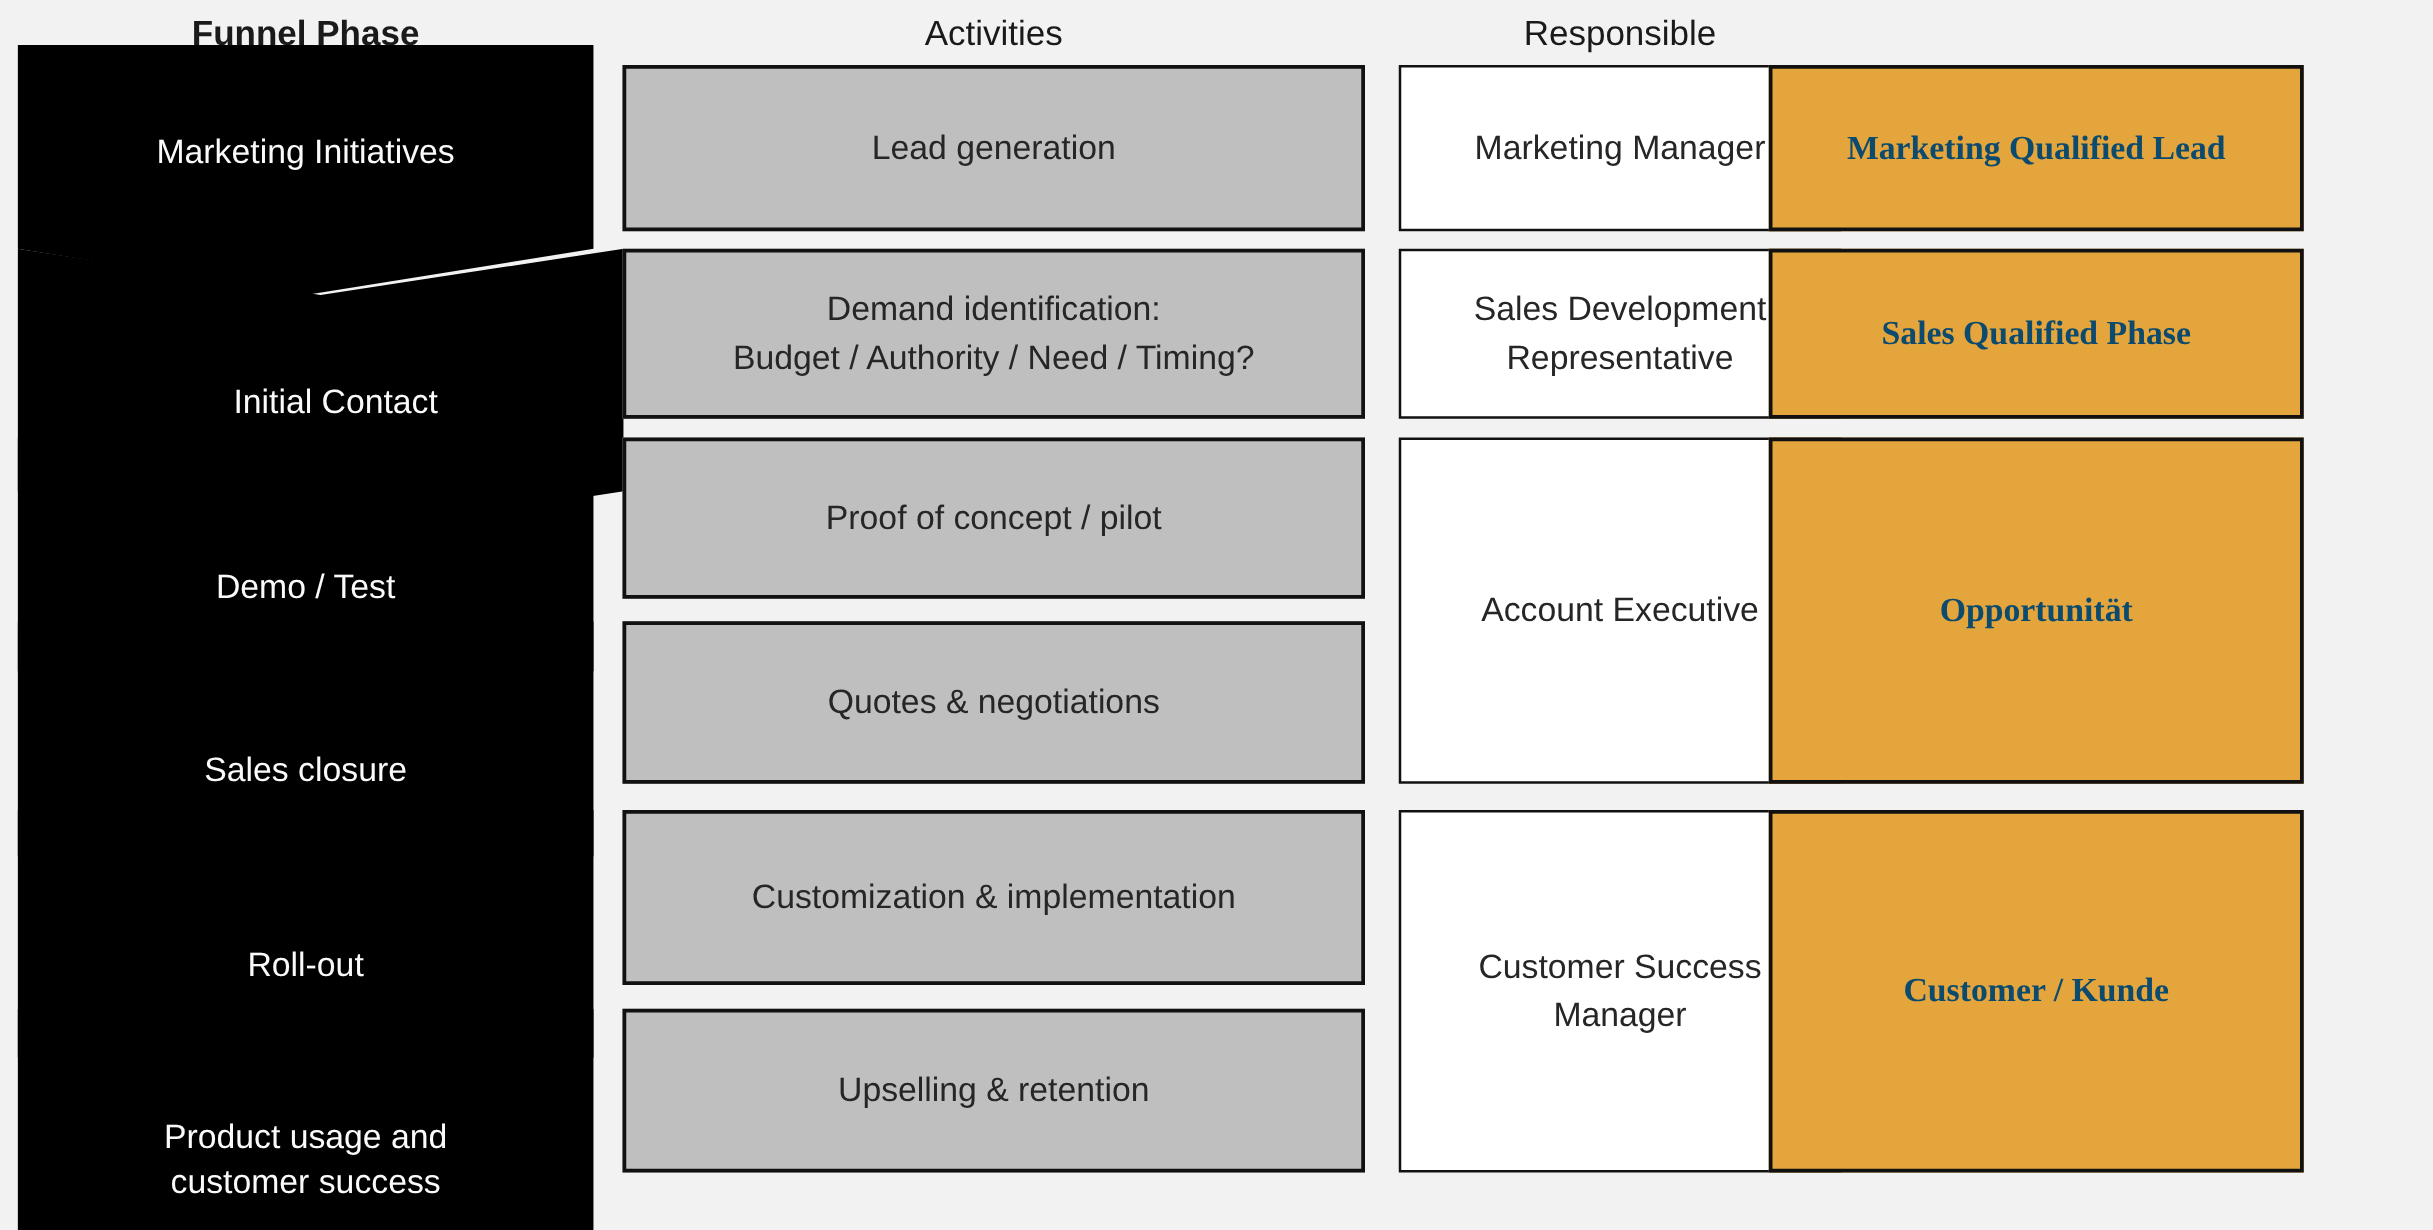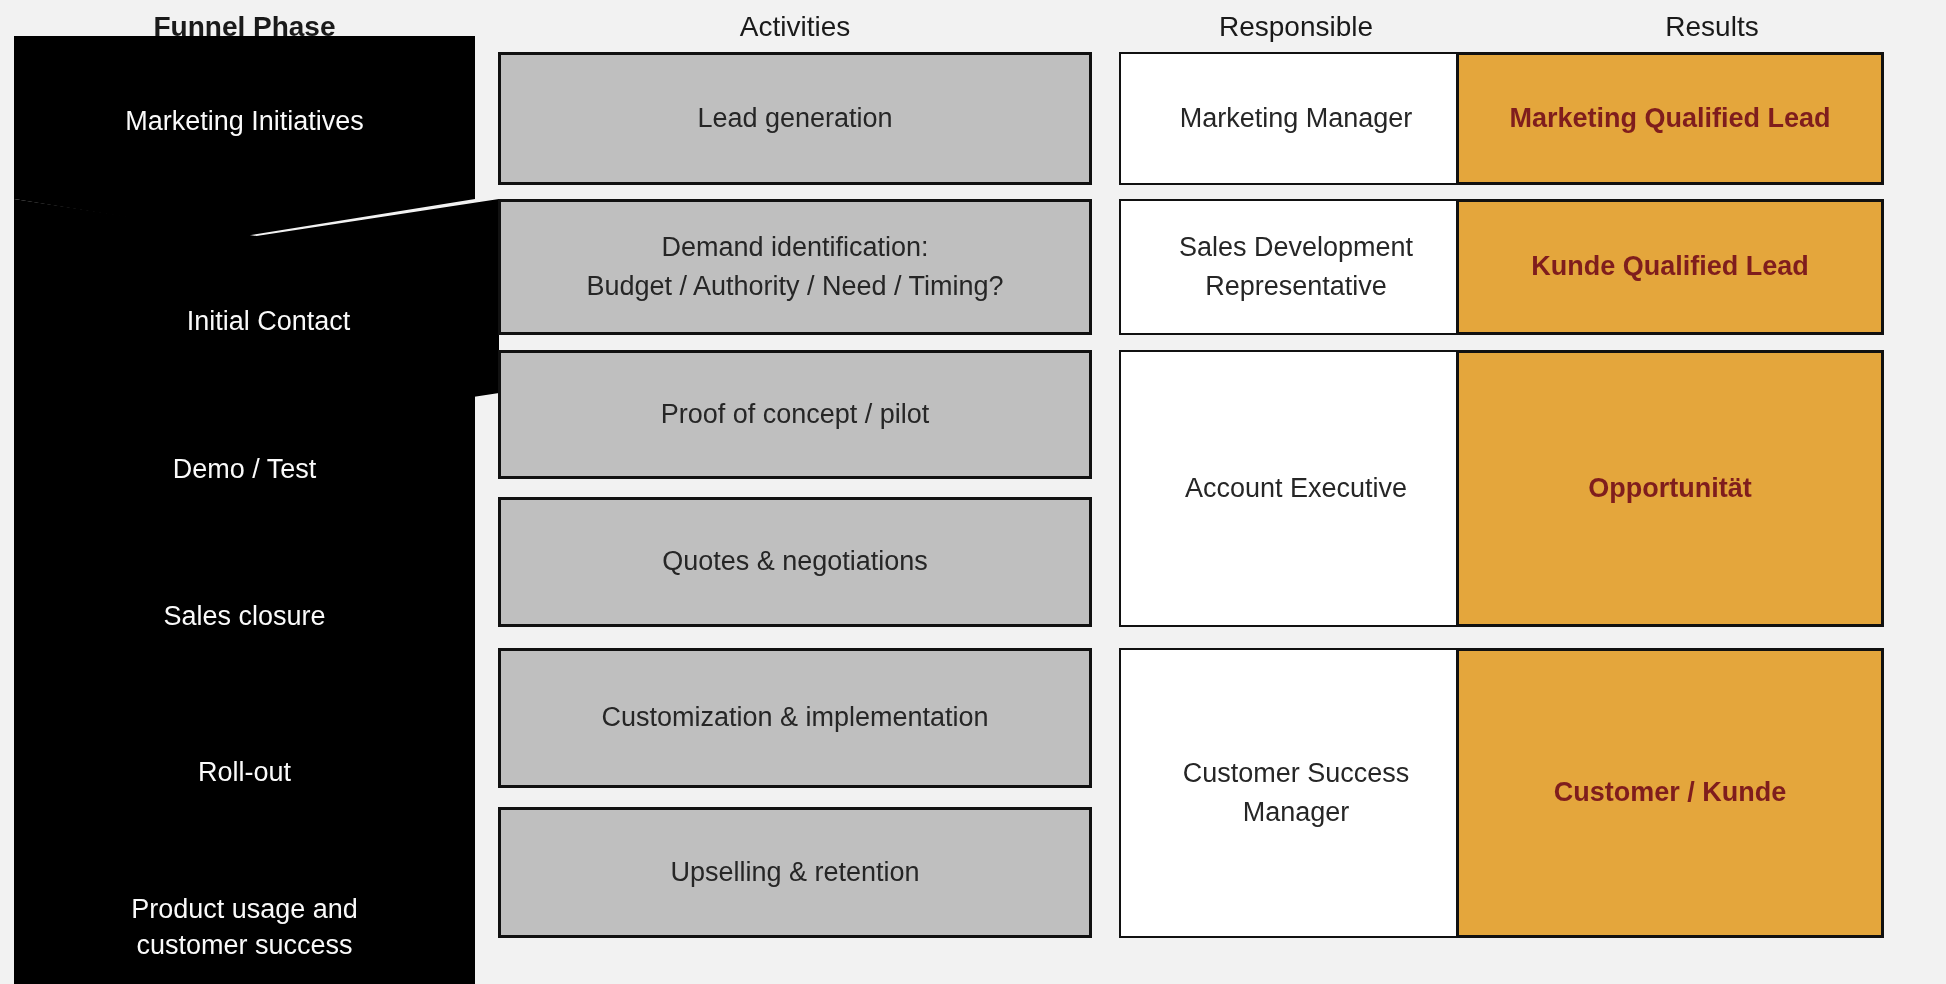--- a/index.html
+++ b/index.html
@@ -98,38 +98,38 @@
   .activity span { white-space: pre-line; }
   .responsible {
     left: 1119px;
     width: 354px;
     background: var(--responsible_bg, #ffffff);
     border: 2px solid var(--box_border, #111);
     color: var(--body_text, #262626);
   }
   .responsible span { max-width: 300px; }
   .result {
-    left: 1456px;
+    left: 1415px;
     width: 428px;
     background: var(--result_bg, #e4a63c);
     border: 3px solid var(--box_border, #111);
-    color: #7f1d1d;
+    color: #0c4a6e;
     font-weight: bold;
+    font-family: Liberation Serif, serif;
   }
   .result span { max-width: 390px; }
 </style>
 </head>
 <body>
 
 <div class="canvas">
 
   <div class="hdr hdr-1">Funnel Phase</div>
   <div class="hdr hdr-2">Activities</div>
   <div class="hdr hdr-3">Responsible</div>
-  <div class="hdr hdr-4">Results</div>
 
   <div class="chevron chev-first c1">
     <span>Marketing Initiatives</span>
   </div>
   <div class="chevron chev-mid c2">
     <span>Initial Contact</span>
   </div>
   <div class="chevron chev-mid c3">
     <span>Demo / Test</span>
   </div>
@@ -173,21 +173,21 @@
     <span>Account Executive</span>
   </div>
   <div class="box responsible r56">
     <span>Customer Success Manager</span>
   </div>
 
   <div class="box result r1">
     <span>Marketing Qualified Lead</span>
   </div>
   <div class="box result r2">
-    <span>Kunde Qualified Lead</span>
+    <span>Sales Qualified Phase</span>
   </div>
   <div class="box result r34">
     <span>Opportunität</span>
   </div>
   <div class="box result r56">
     <span>Customer / Kunde</span>
   </div>
 
 </div>
 

